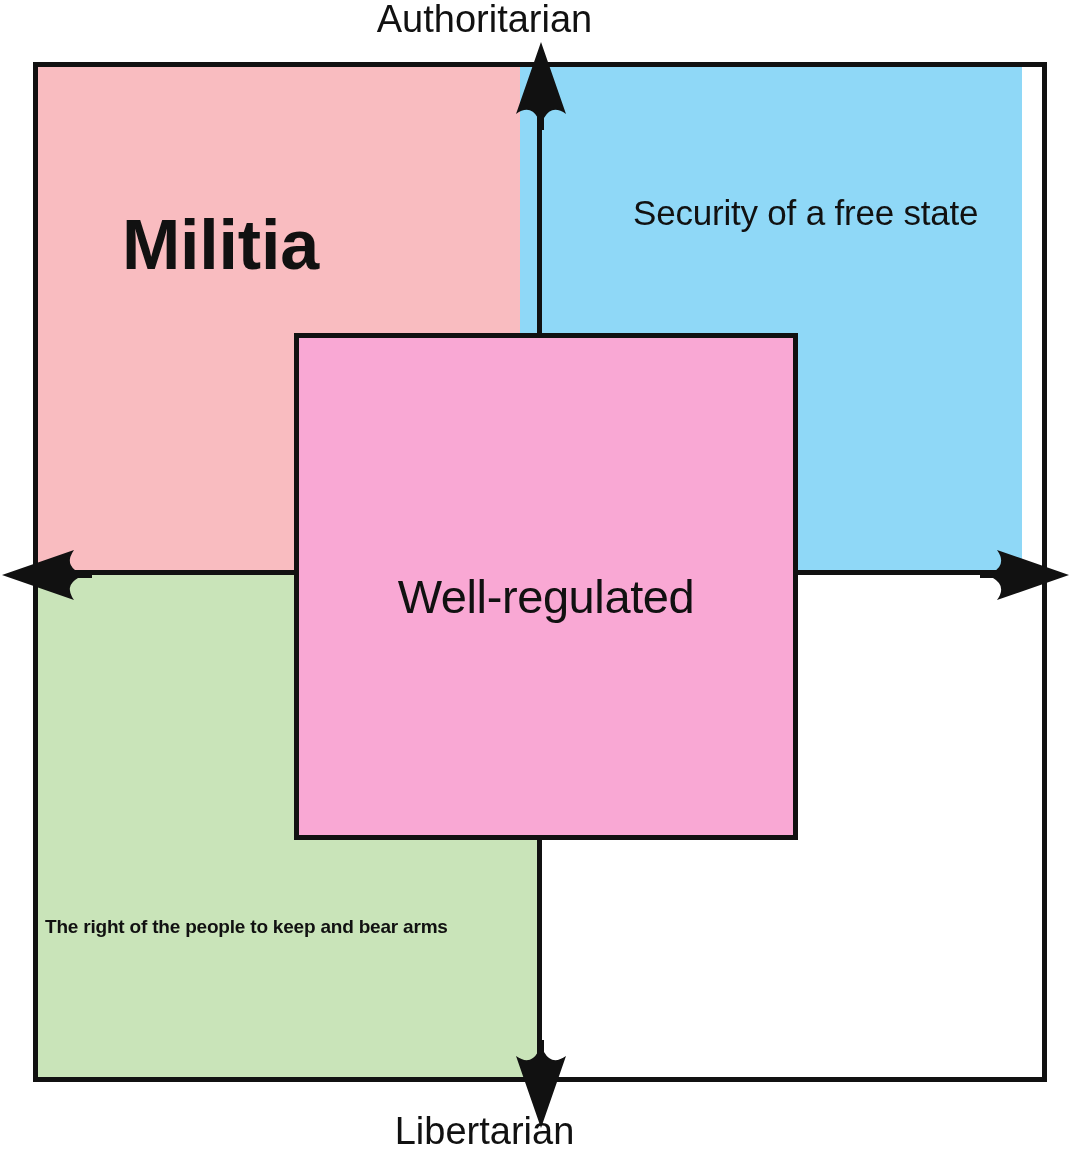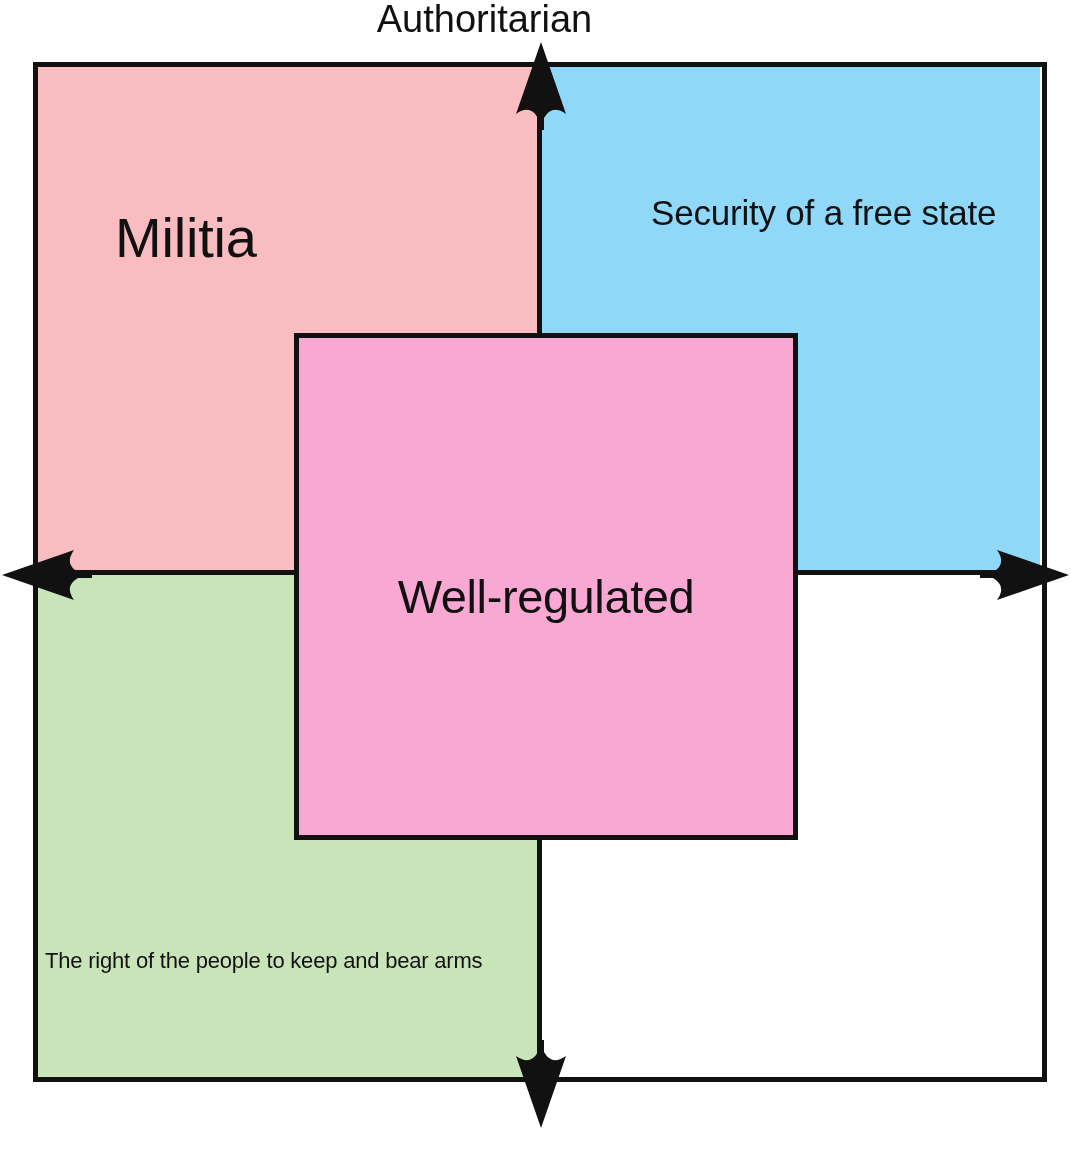--- a/index.html
+++ b/index.html
@@ -36,21 +36,21 @@
     border: 5px solid #111111;
     background: #ffffff;
   }
 
   
   .quadrant {
     position: absolute;
     overflow: hidden;
   }
   .q-top-left     { left: 0;     top: 0;     width: 502px; height: 506px; }
-  .q-top-right    { left: 500px; top: 0;     width: 502px; height: 506px; }
+  .q-top-right    { left: 482px; top: 0;     width: 502px; height: 506px; }
   .q-bottom-left  { left: 0;     top: 506px; width: 502px; height: 504px; }
   .q-bottom-right { left: 502px; top: 506px; width: 502px; height: 504px; }
 
   
   .axis-line-vertical {
     position: absolute;
     left: 499px;
     top: 0;
     width: 5px;
     height: 1010px;
@@ -67,36 +67,36 @@
 
   
   .q-label {
     position: absolute;
     white-space: nowrap;
     line-height: 1.05;
     color: #111111;
     letter-spacing: -0.2px;
   }
   .label-militia {
-    left: 77px;
+    left: 84px;
     top: 142px;
-    font-size: 56px;
-    font-weight: 400;
+    font-size: 70px;
+    font-weight: 700;
   }
   .label-security {
     left: 113px;
     top: 128px;
     font-size: 35px;
     font-weight: 400;
   }
   .label-keep-bear {
     left: 7px;
-    top: 376px;
-    font-size: 22px;
-    font-weight: 400;
+    top: 344px;
+    font-size: 19px;
+    font-weight: 700;
   }
   .label-infringed {
     left: 46px;
     top: 362px;
     font-size: 42px;
     font-weight: 400;
   }
 
   
   .center-square {
@@ -174,20 +174,21 @@
     margin-left: 48px;
   }
 </style>
 </head>
 <body style="background-color: rgb(255, 255, 255);">
 
 <div id="compass-root">
 
   <div class="axis-label axis-label-authoritarian">Authoritarian</div>
 
+  <div class="axis-label axis-label-libertarian">Libertarian</div>
 
   <div class="axis-label axis-label-left">
     <span class="line-one">Economic-</span>
     <span class="line-two">Left</span>
   </div>
 
   <div class="axis-label axis-label-right">
     <span class="line-one">Economic-</span>
     <span class="line-two">Right</span>
   </div>

